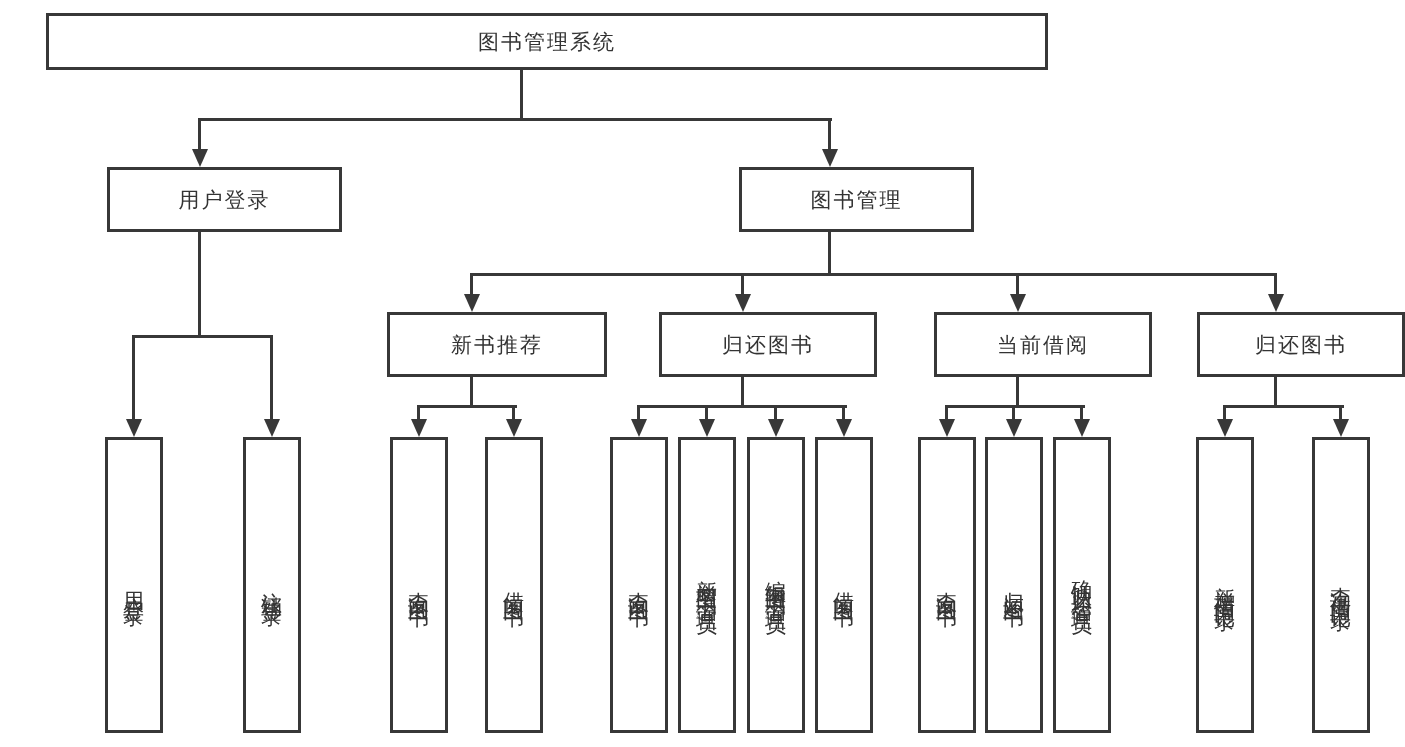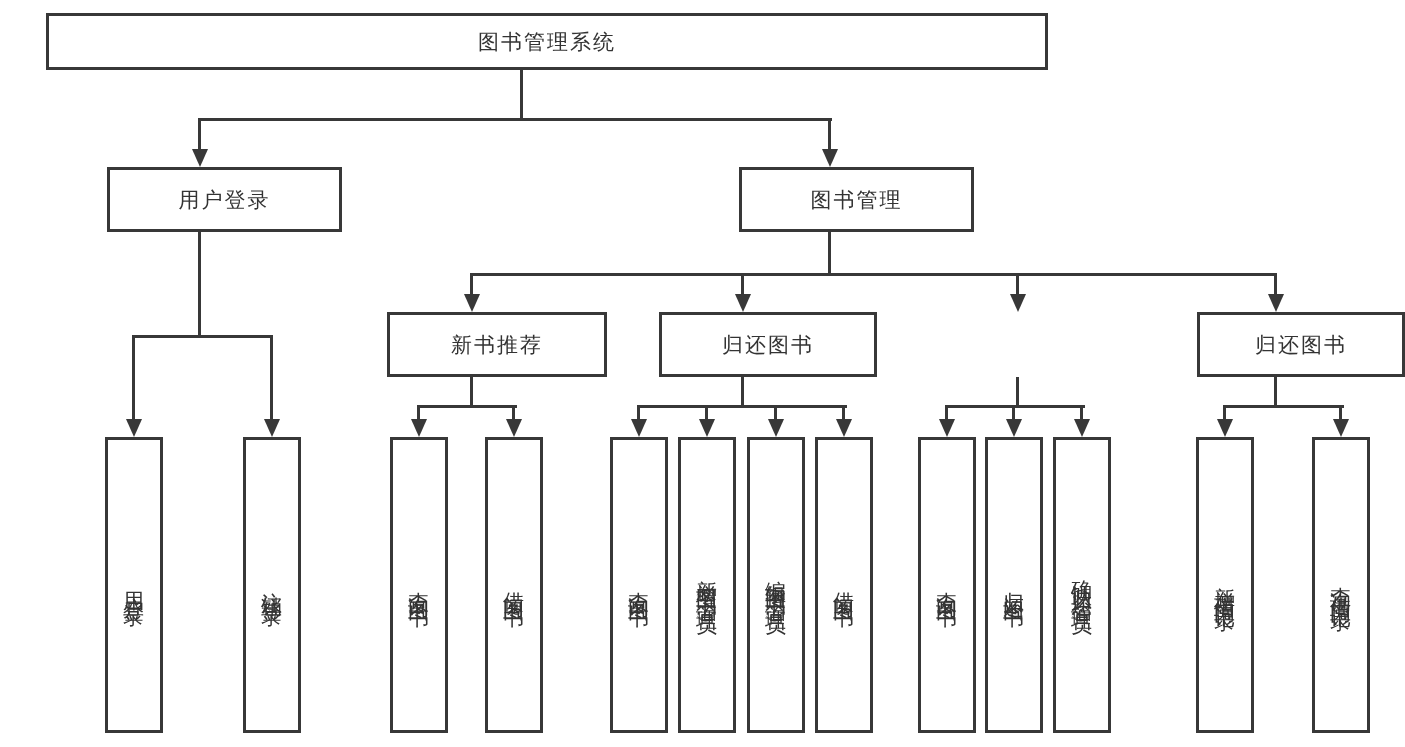--- a/index.html
+++ b/index.html
@@ -110,20 +110,23 @@
   <div class="ar" style="left:1010px;top:294px"></div>
   <div class="vl" style="left:1274px;top:273px;height:24px"></div>
   <div class="ar" style="left:1268px;top:294px"></div>
 
   <div class="node" style="left:362px;top:312px;width:220px;height:65px">
     <span>新书推荐</span>
   </div>
   <div class="node" style="left:634px;top:312px;width:218px;height:65px">
     <span>归还图书</span>
   </div>
+  <div class="node" style="left:909px;top:312px;width:218px;height:65px">
+    <span>当前借阅</span>
+  </div>
   <div class="node" style="left:1172px;top:312px;width:208px;height:65px">
     <span>归还图书</span>
   </div>
 
   <div class="vl" style="left:470px;top:377px;height:31px"></div>
   <div class="hl" style="left:417px;top:405px;width:100px"></div>
   <div class="vl" style="left:417px;top:405px;height:17px"></div>
   <div class="ar" style="left:411px;top:419px"></div>
   <div class="vl" style="left:512px;top:405px;height:17px"></div>
   <div class="ar" style="left:506px;top:419px"></div>

